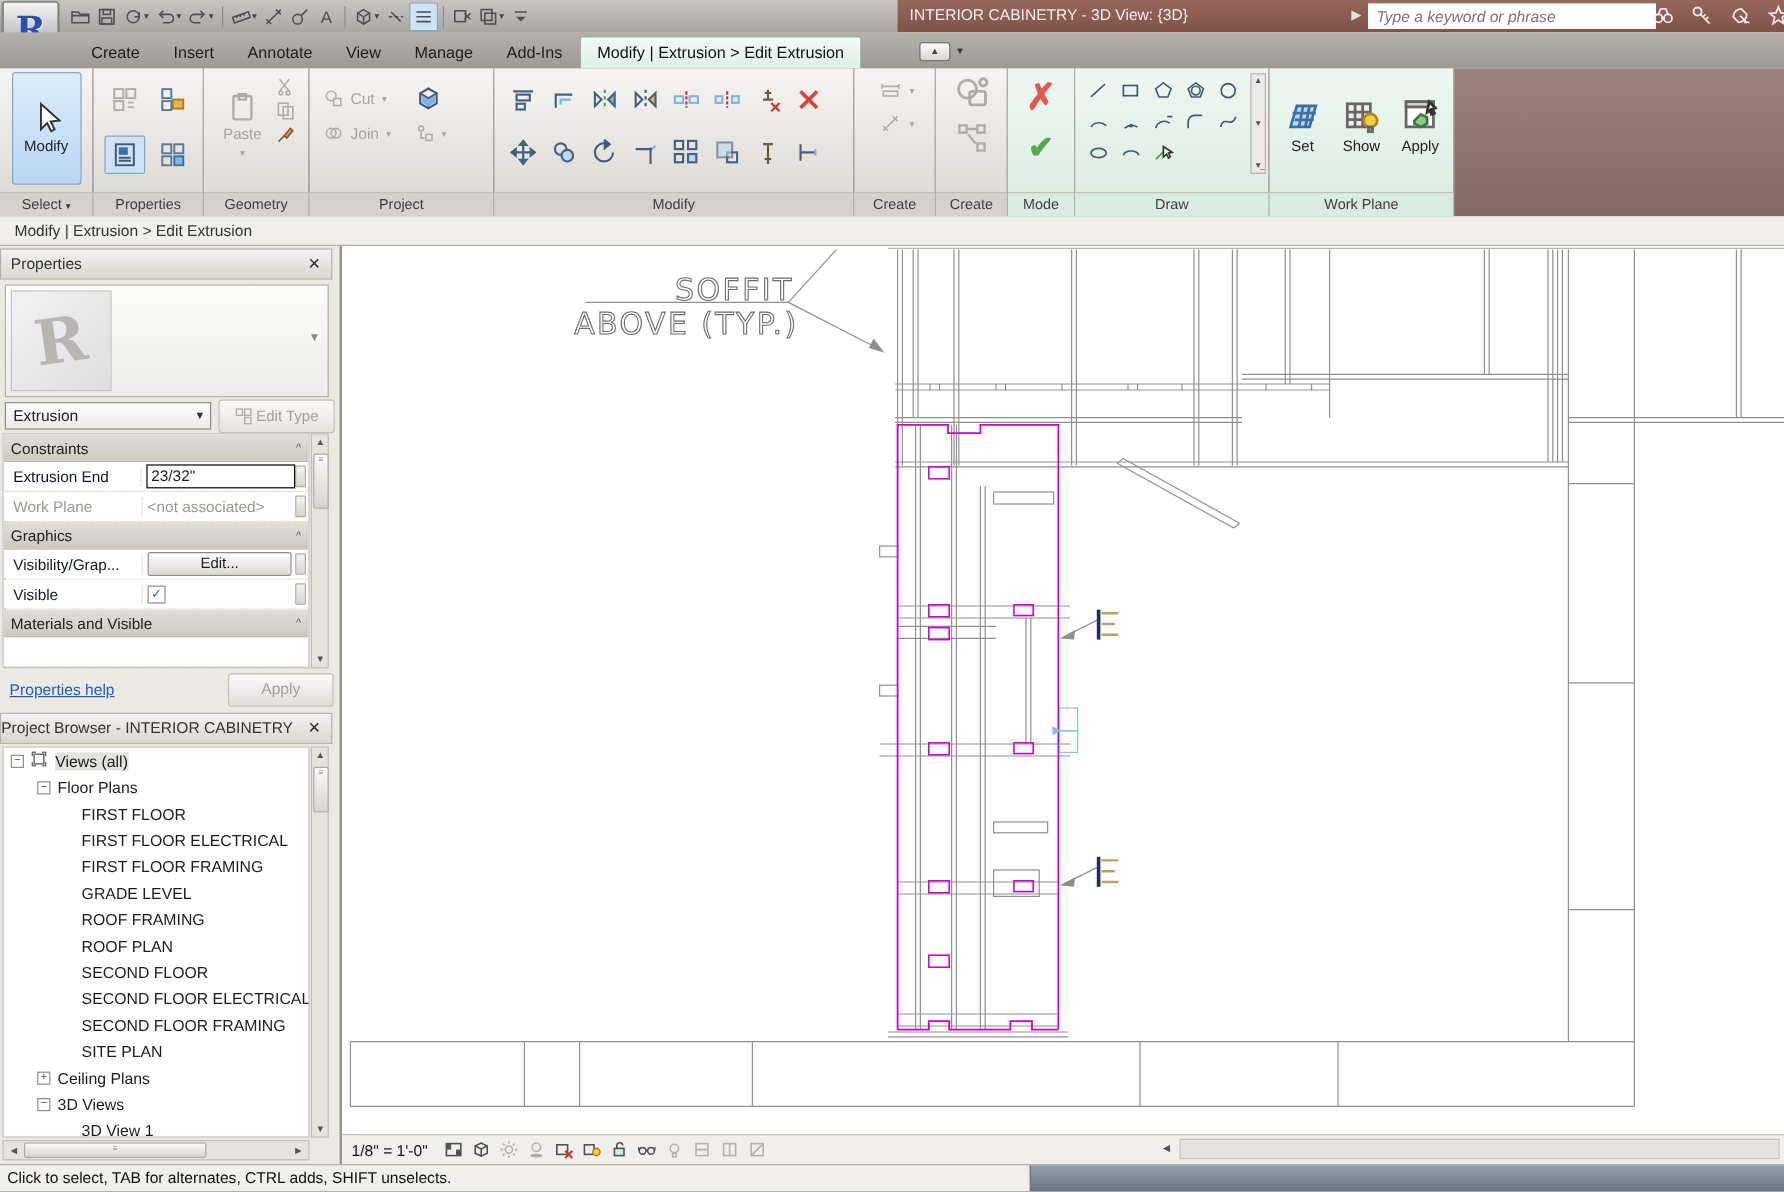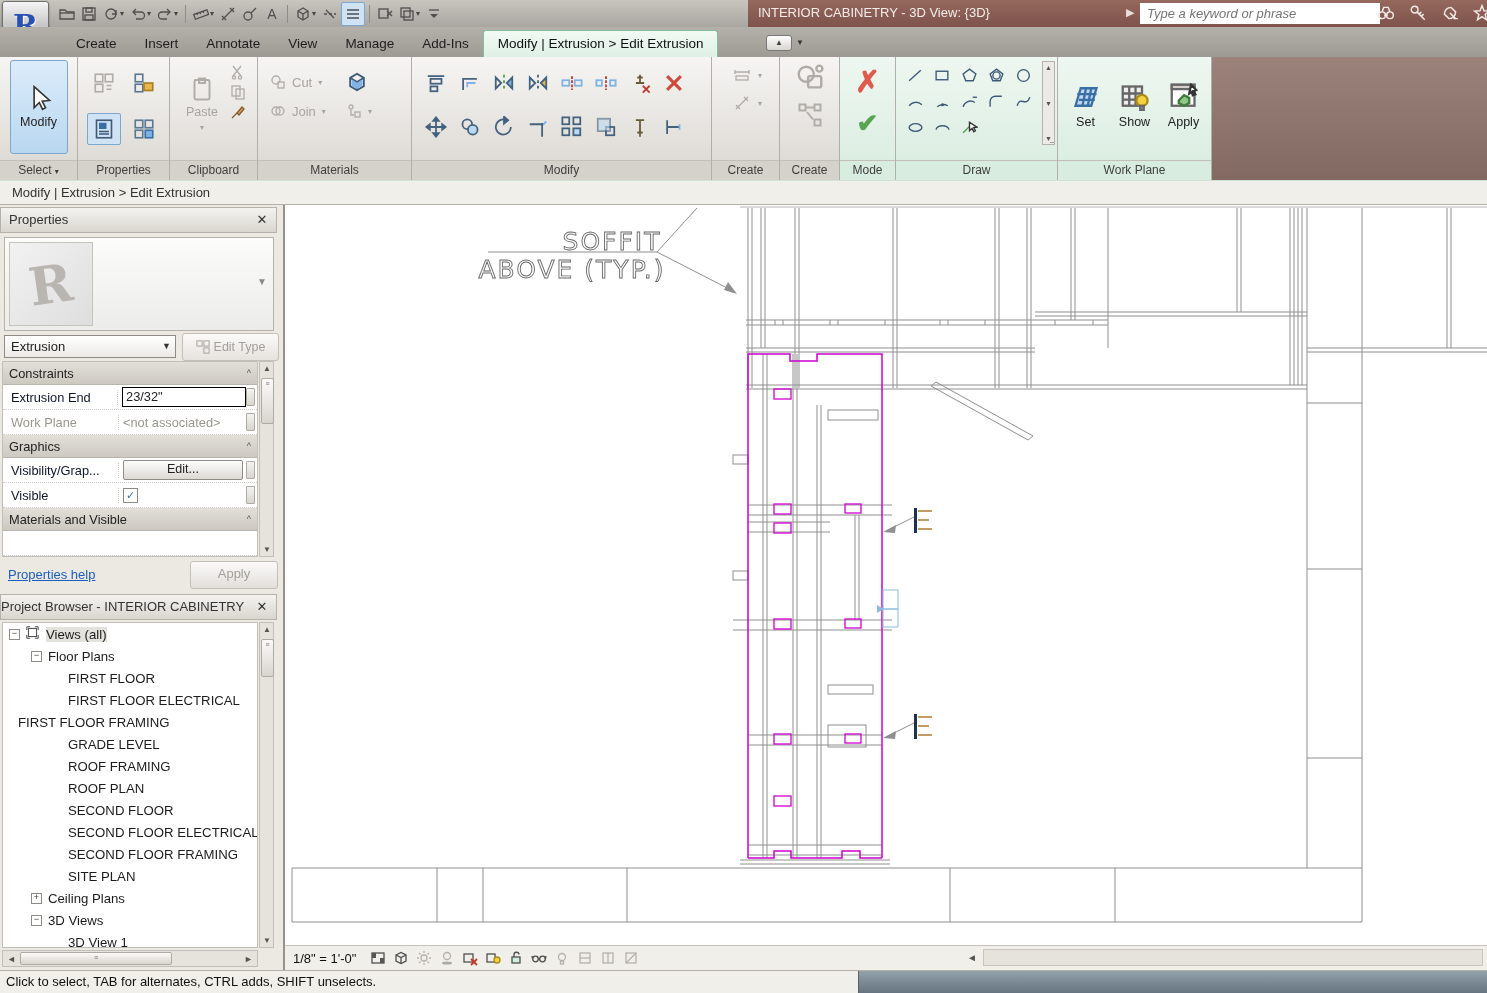--- a/index.html
+++ b/index.html
@@ -331,21 +331,21 @@
           <svg class="ig gray" viewBox="0 0 16 16">
               <rect x="2" y="2" width="8" height="10"></rect>
               <rect x="6" y="5" width="8" height="10"></rect>
             </svg>
           <svg class="ig" viewBox="0 0 16 16">
               <path d="M2,14 L7,9" stroke="#8a5a2a"></path>
               <path d="M7,9 L12,3 L14,5 L9,11 Z" fill="#caa36a" stroke="#8a5a2a"></path>
             </svg>
         </div>
       </div>
-      <div class="plabel"><span>Clipboard</span></div>
+      <div class="plabel"><span>Geometry</span></div>
     </div>
 
     <div class="panel" style="width:154px">
       <div class="pbody" style="display:flex;flex-direction:column;gap:10px;padding:14px 6px 0 12px;">
         <div style="display:flex;align-items:center;gap:6px;">
           <svg class="ig gray" viewBox="0 0 16 16">
               <circle cx="6" cy="6" r="4"></circle>
               <rect x="8" y="8" width="6" height="6"></rect>
             </svg>
           <span class="graytxt">Cut</span>
@@ -364,21 +364,21 @@
           <span class="graytxt">Join</span>
           <span class="graytxt" style="font-size:8px">▾</span>
           <svg class="ig gray" style="margin-left:14px" viewBox="0 0 16 16">
               <circle cx="5" cy="4" r="2"></circle>
               <rect x="9" y="9" width="5" height="5"></rect>
               <path d="M5,7 L5,12 L8,12"></path>
             </svg>
           <span class="graytxt" style="font-size:8px">▾</span>
         </div>
       </div>
-      <div class="plabel"><span>Materials</span></div>
+      <div class="plabel"><span>Project</span></div>
     </div>
 
     <div class="panel" style="width:300px">
       <div class="pbody" style="padding-left:8px;padding-top:6px;">
         <div class="modgrid" id="modgrid">
             <span class="icell">
               <svg class="ig" viewBox="0 0 16 16">
                 <path d="M2,3 H14"></path>
                 <rect x="4" y="5" width="8" height="3.5"></rect>
                 <rect x="4" y="10.5" width="5" height="3.5"></rect>
@@ -742,21 +742,21 @@
           <span class="tlabel">Floor Plans</span>
         </div>
         <div class="trow" style="padding-left: 50px;">
           <span class="expsp"></span>
           <span class="tlabel">FIRST FLOOR</span>
         </div>
         <div class="trow" style="padding-left: 50px;">
           <span class="expsp"></span>
           <span class="tlabel">FIRST FLOOR ELECTRICAL</span>
         </div>
-        <div class="trow" style="">
+        <div class="trow" style="padding-left: 50px;">
           <span class="expsp"></span>
           <span class="tlabel">FIRST FLOOR FRAMING</span>
         </div>
         <div class="trow" style="padding-left: 50px;">
           <span class="expsp"></span>
           <span class="tlabel">GRADE LEVEL</span>
         </div>
         <div class="trow" style="padding-left: 50px;">
           <span class="expsp"></span>
           <span class="tlabel">ROOF FRAMING</span>

